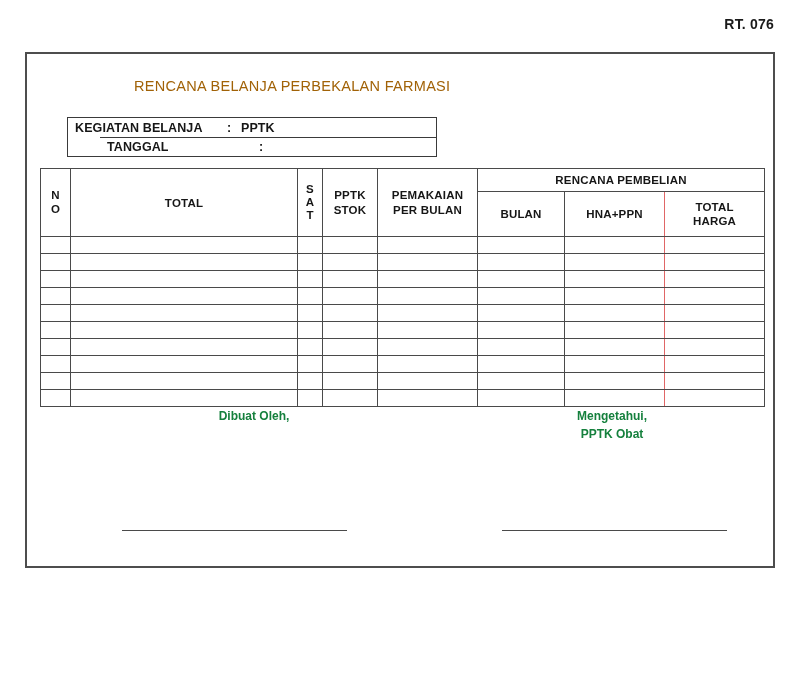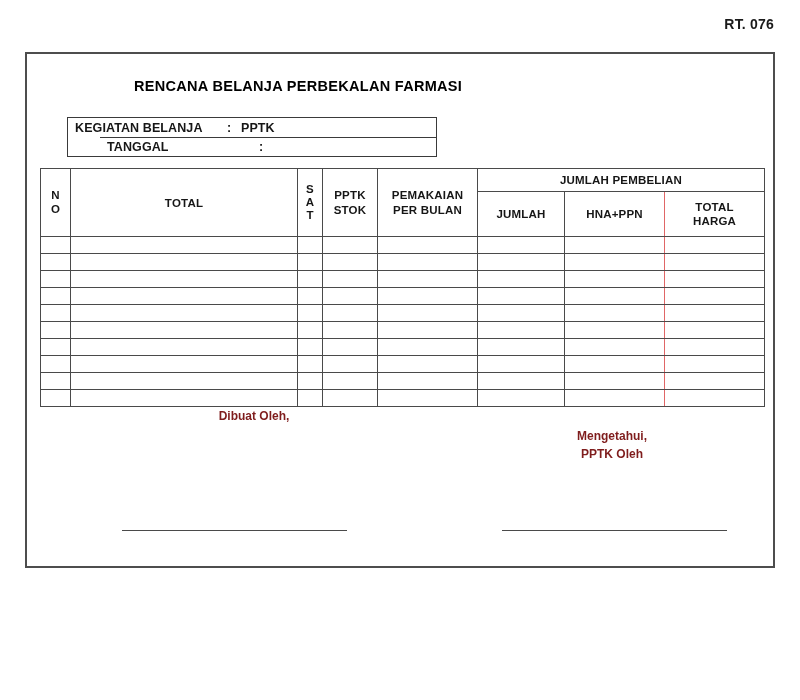--- a/index.html
+++ b/index.html
@@ -38,24 +38,24 @@
     box-sizing: border-box;
     background: #ffffff;
   }
 
   
   .doc-title {
     position: absolute;
     left: 107px;
     top: 24px;
     font-size: 14.5px;
-    font-weight: bold;
+    font-weight: normal;
     letter-spacing: 0.3px;
     white-space: nowrap;
-    color: #000000;
+    color: #a16207;
   }
 
   
   .info-block {
     position: absolute;
     left: 40px;
     top: 63px;
     width: 370px;
     border: 1.5px solid #3a3a3a;
     box-sizing: border-box;
@@ -129,24 +129,24 @@
   .red-l { border-left: 1.5px solid #e06666 !important; }
   .red-r { border-right: 1.5px solid #e06666 !important; }
 
   
   .sig {
     position: absolute;
     text-align: center;
     font-size: 12px;
     font-weight: bold;
     line-height: 1.5;
-    color: #7f1d1d;
+    color: #15803d;
   }
   .sig.left  { left: 77px;  top: 353px; width: 300px; }
-  .sig.right { left: 470px; top: 373px; width: 230px; }
+  .sig.right { left: 470px; top: 353px; width: 230px; }
 
   .sig-line {
     position: absolute;
     height: 0;
     border-top: 1.5px solid #4a4a4a;
   }
   .sig-line.left  { left: 95px;  top: 476px; width: 225px; }
   .sig-line.right { left: 475px; top: 476px; width: 225px; }
 </style>
 </head>
@@ -204,24 +204,24 @@
               <span>PPTK</span>
               <span>STOK</span>
             </span>
           </th>
           <th class="tall" rowspan="2">
             <span class="stacked two-line">
               <span>PEMAKAIAN</span>
               <span>PER BULAN</span>
             </span>
           </th>
-          <th class="grp red-l" colspan="3">JUMLAH PEMBELIAN</th>
+          <th class="grp red-l" colspan="3">RENCANA PEMBELIAN</th>
         </tr>
         <tr>
-          <th class="sub red-l">JUMLAH</th>
+          <th class="sub red-l">BULAN</th>
           <th class="sub red-r">HNA+PPN</th>
           <th class="sub">
             <span class="stacked two-line">
               <span>TOTAL</span>
               <span>HARGA</span>
             </span>
           </th>
         </tr>
       </thead>
       <tbody id="tbody">
@@ -328,19 +328,19 @@
         </tbody>
     </table>
   </div>
 
   <div class="sig left">
     <div>Dibuat Oleh,</div>
   </div>
 
   <div class="sig right">
     <div>Mengetahui,</div>
-    <div>PPTK Oleh</div>
+    <div>PPTK Obat</div>
   </div>
 
   <div class="sig-line left"></div>
   <div class="sig-line right"></div>
 
 </div>
 
 </body></html>

